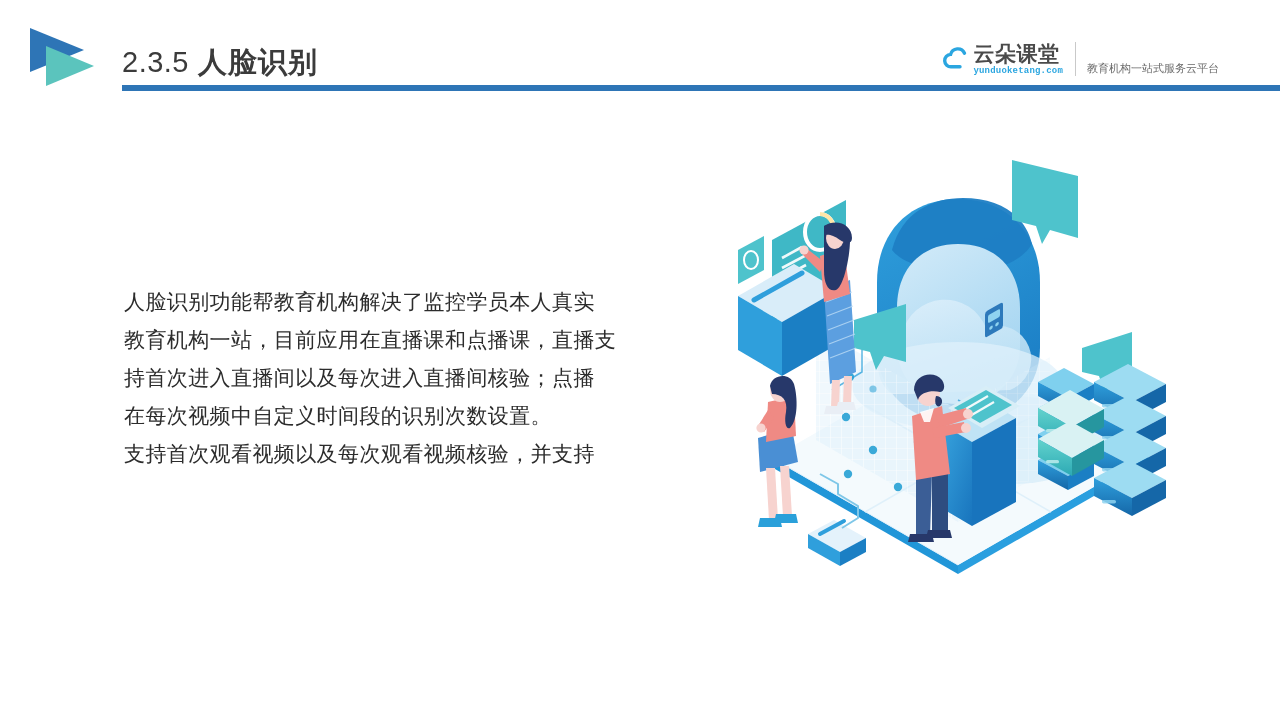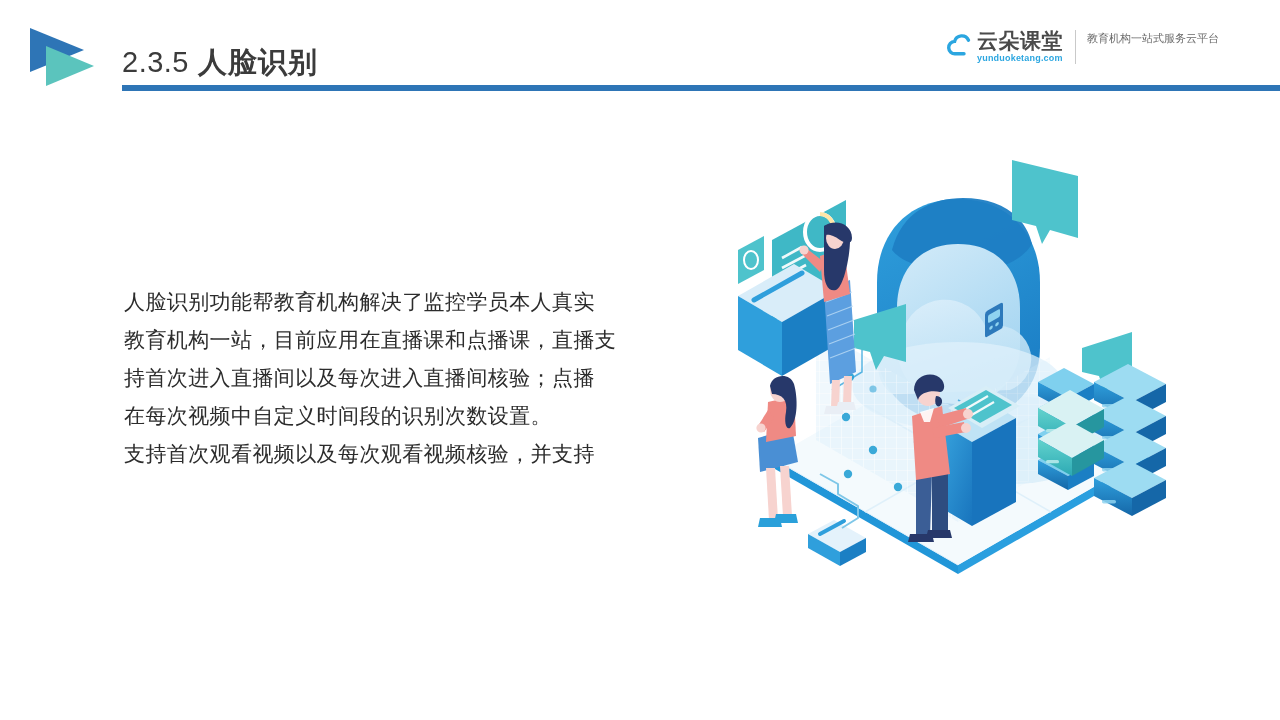--- a/index.html
+++ b/index.html
@@ -52,21 +52,21 @@
     left: 122px; top: 85px;
     width: 1158px; height: 6px;
     background: #2e75b6;
   }
 
   
   #brand-block {
     position: absolute;
     right: 4px; top: 30px;
     display: flex;
-    align-items: flex-start;
+    align-items: flex-end;
     height: 46px;
   }
   #brand-logo {
     display: flex;
     align-items: center;
     padding-right: 12px;
   }
   #brand-cloud-icon { width: 30px; height: 30px; margin-right: 1px; }
   #brand-wordmark-wrap {
     display: flex;
@@ -79,20 +79,21 @@
     font-weight: 700;
     color: #4a4a4a;
     letter-spacing: .5px;
   }
   #brand-domain {
     font-size: 9px;
     font-weight: 700;
     color: #2ba6e0;
     letter-spacing: .2px;
     margin-top: 3px;
+    font-family: Liberation Mono, monospace;
   }
   #brand-divider {
     width: 1px;
     height: 34px;
     background: #c9c9c9;
     margin: 0 11px 0 0;
   }
   #brand-tagline {
     display: flex;
     flex-direction: row;

